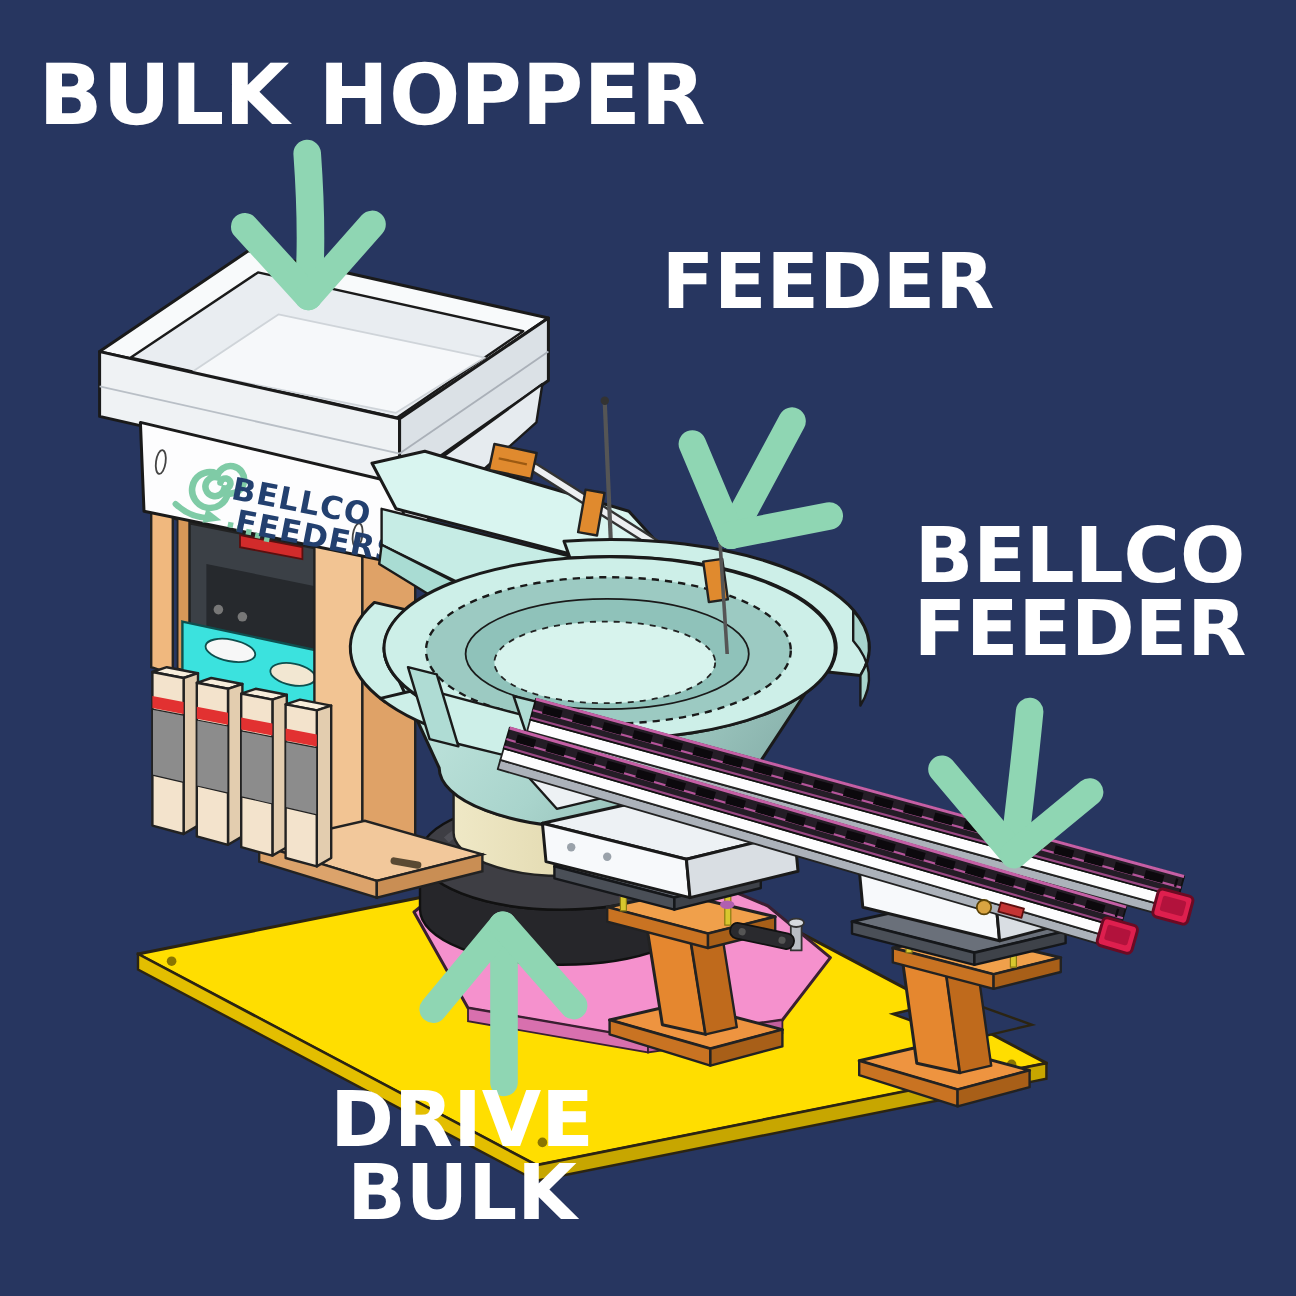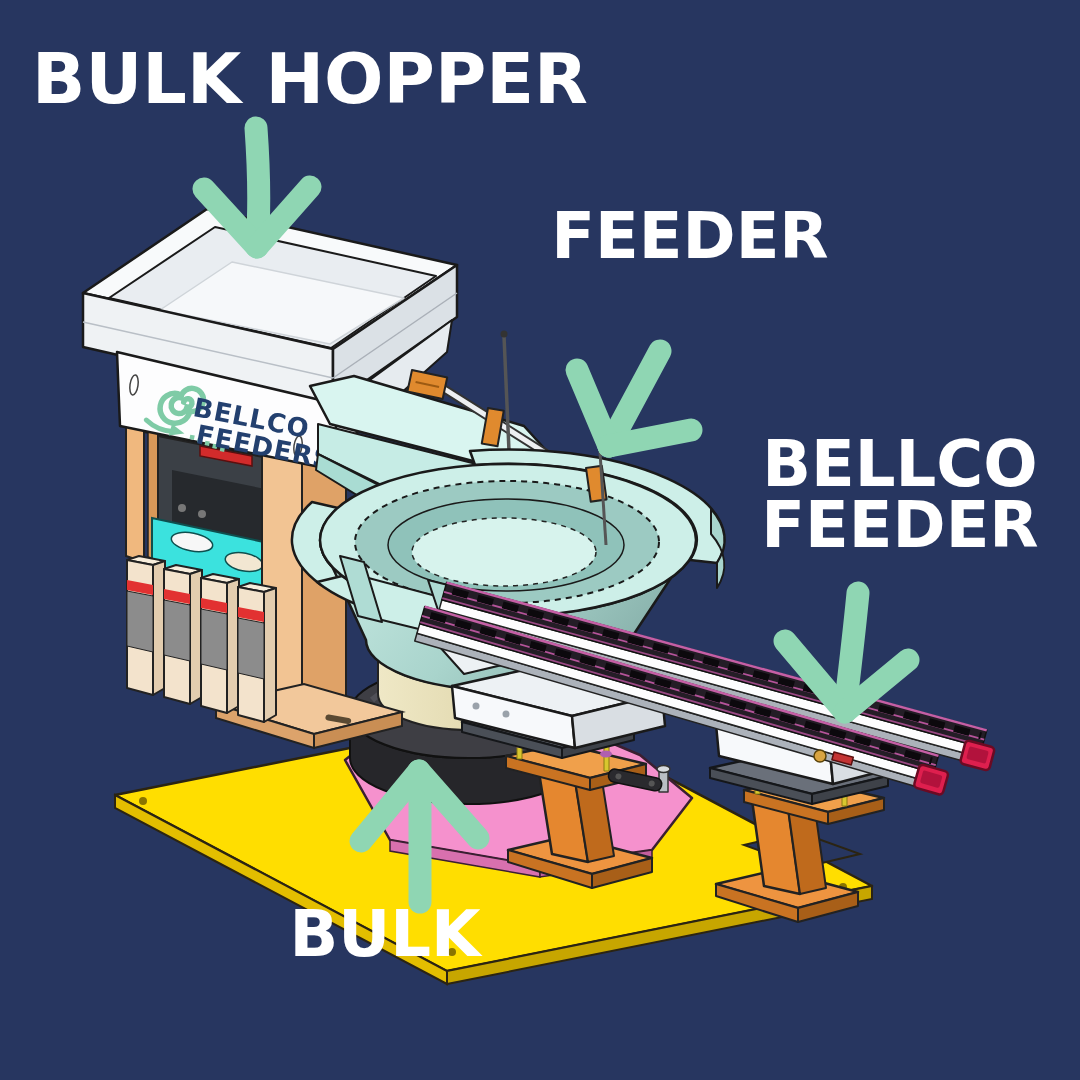--- a/index.html
+++ b/index.html
@@ -327,16 +327,17 @@
   <div class="label label-lg" style="left:520px; top:206px; width:340px;">
     <div class="ln">FEEDER</div>
   </div>
 
   <div class="label label-lg" style="left:740px; top:434px; width:320px;">
     <div class="ln">BELLCO</div>
     <div class="ln">FEEDER</div>
   </div>
 
   <div class="label label-lg" style="left:220px; top:904px; width:330px;">
+    <div class="ln">DRIVE</div>
     <div class="ln">BULK</div>
   </div>
 
 </div>
 
 </body></html>

